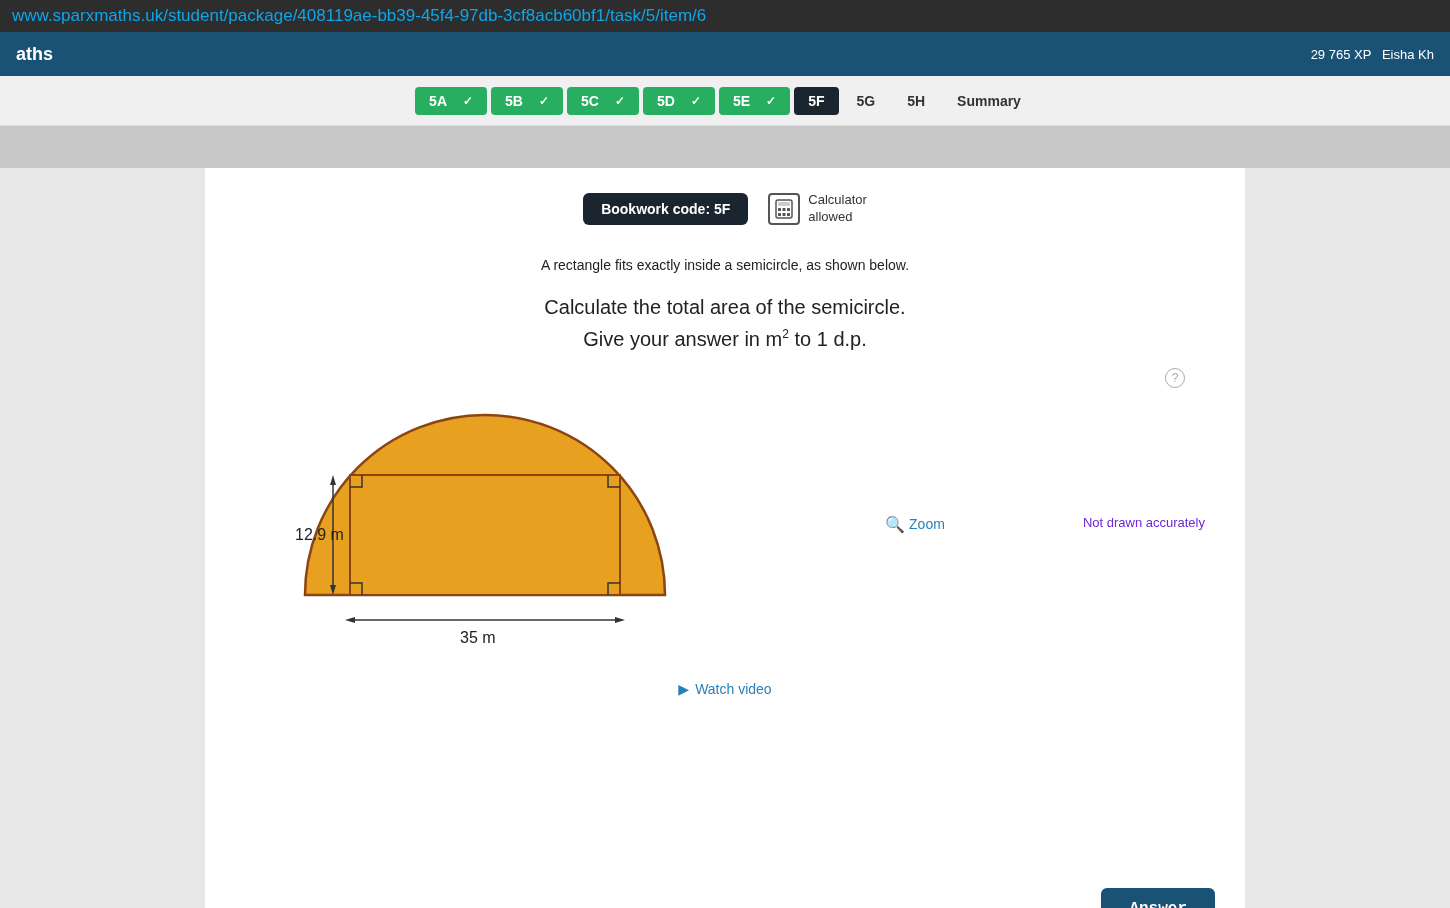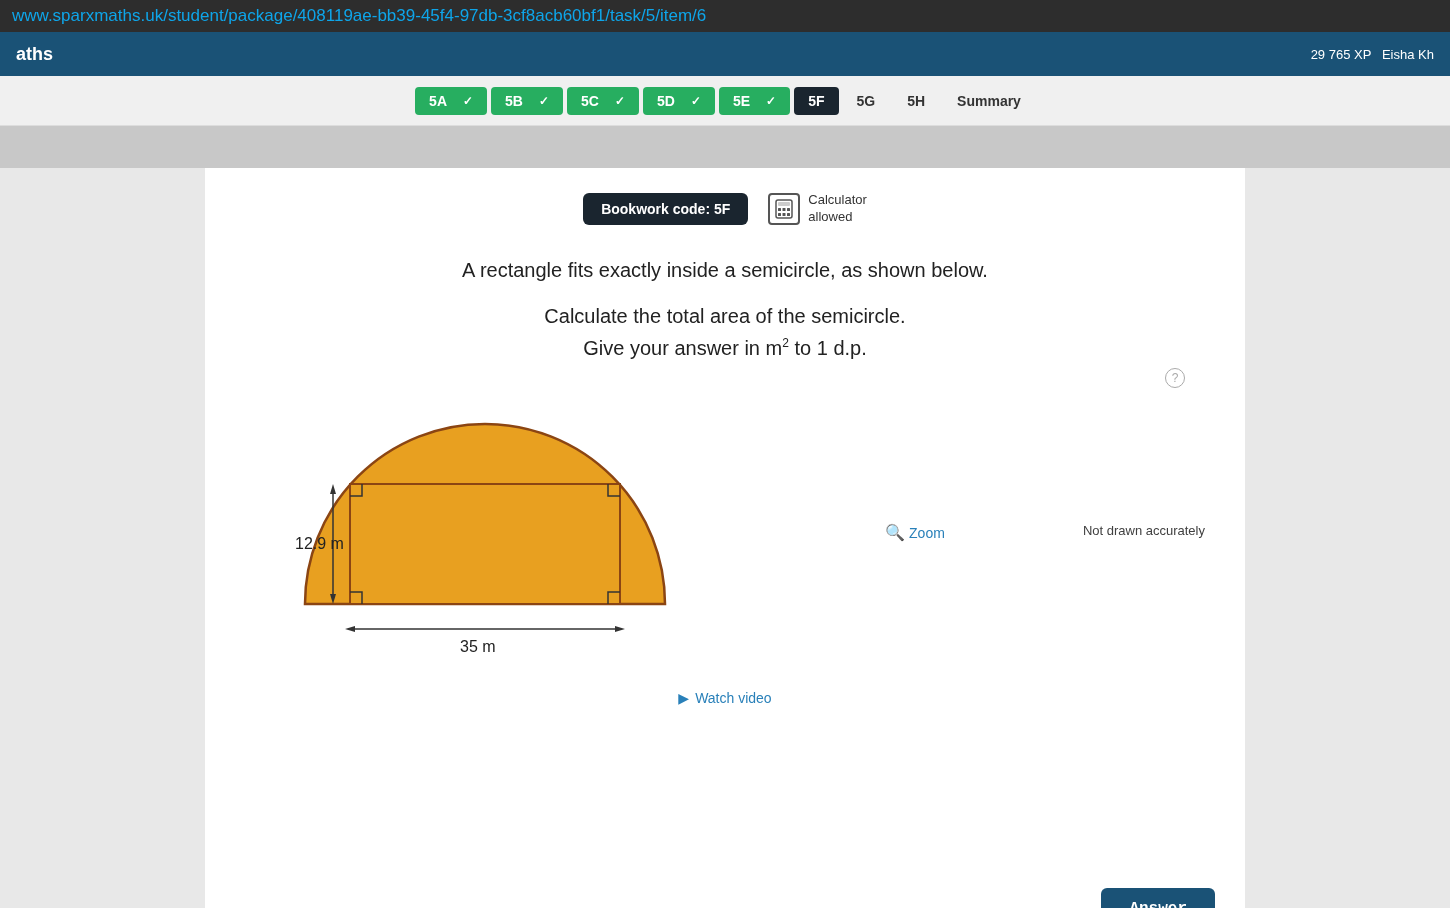--- a/index.html
+++ b/index.html
@@ -140,21 +140,21 @@
     .calculator-text {
       line-height: 1.3;
     }
 
     
     .question-text {
       text-align: center;
       margin-bottom: 20px;
     }
     .question-text .main-q {
-      font-size: 20px;
+      font-size: 14px;
       color: #222;
       margin-bottom: 16px;
       line-height: 1.4;
     }
     .question-text .sub-q {
       font-size: 20px;
       color: #222;
       line-height: 1.6;
     }
     sup {
@@ -169,21 +169,21 @@
     }
 
     .diagram-svg-wrapper {
       position: relative;
       width: 480px;
       height: 290px;
     }
 
     .not-drawn {
       text-align: right;
-      color: #404040;
+      color: #6d28d9;
       font-size: 13px;
       width: 100%;
       padding-right: 20px;
       margin-top: 4px;
     }
 
     .zoom-link {
       display: flex;
       align-items: center;
       gap: 4px;

